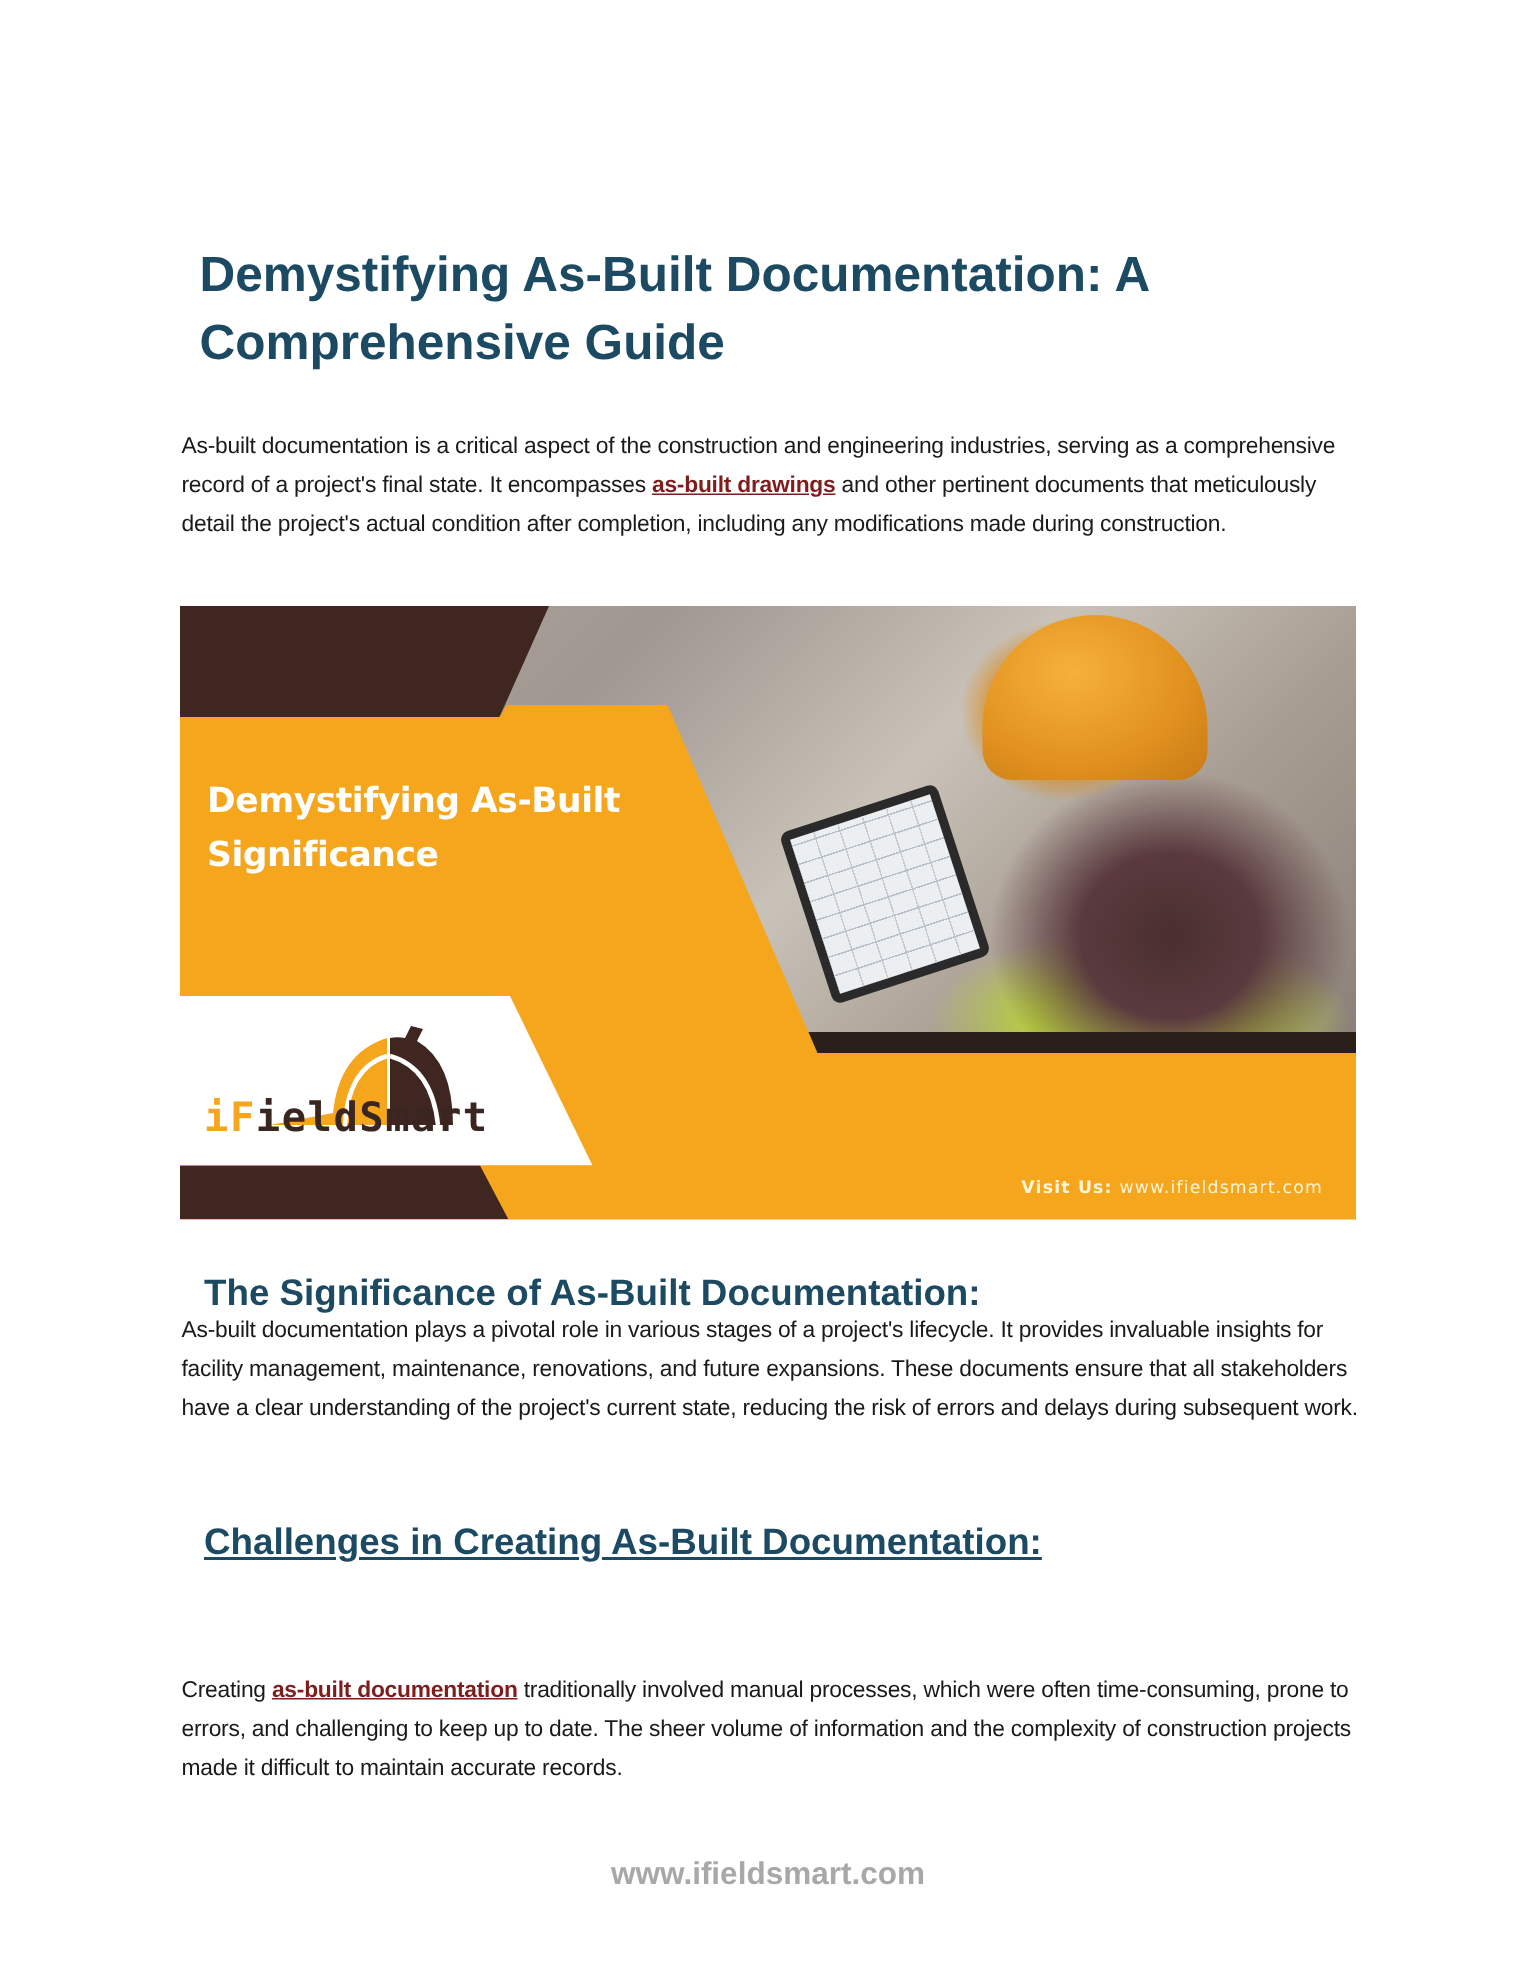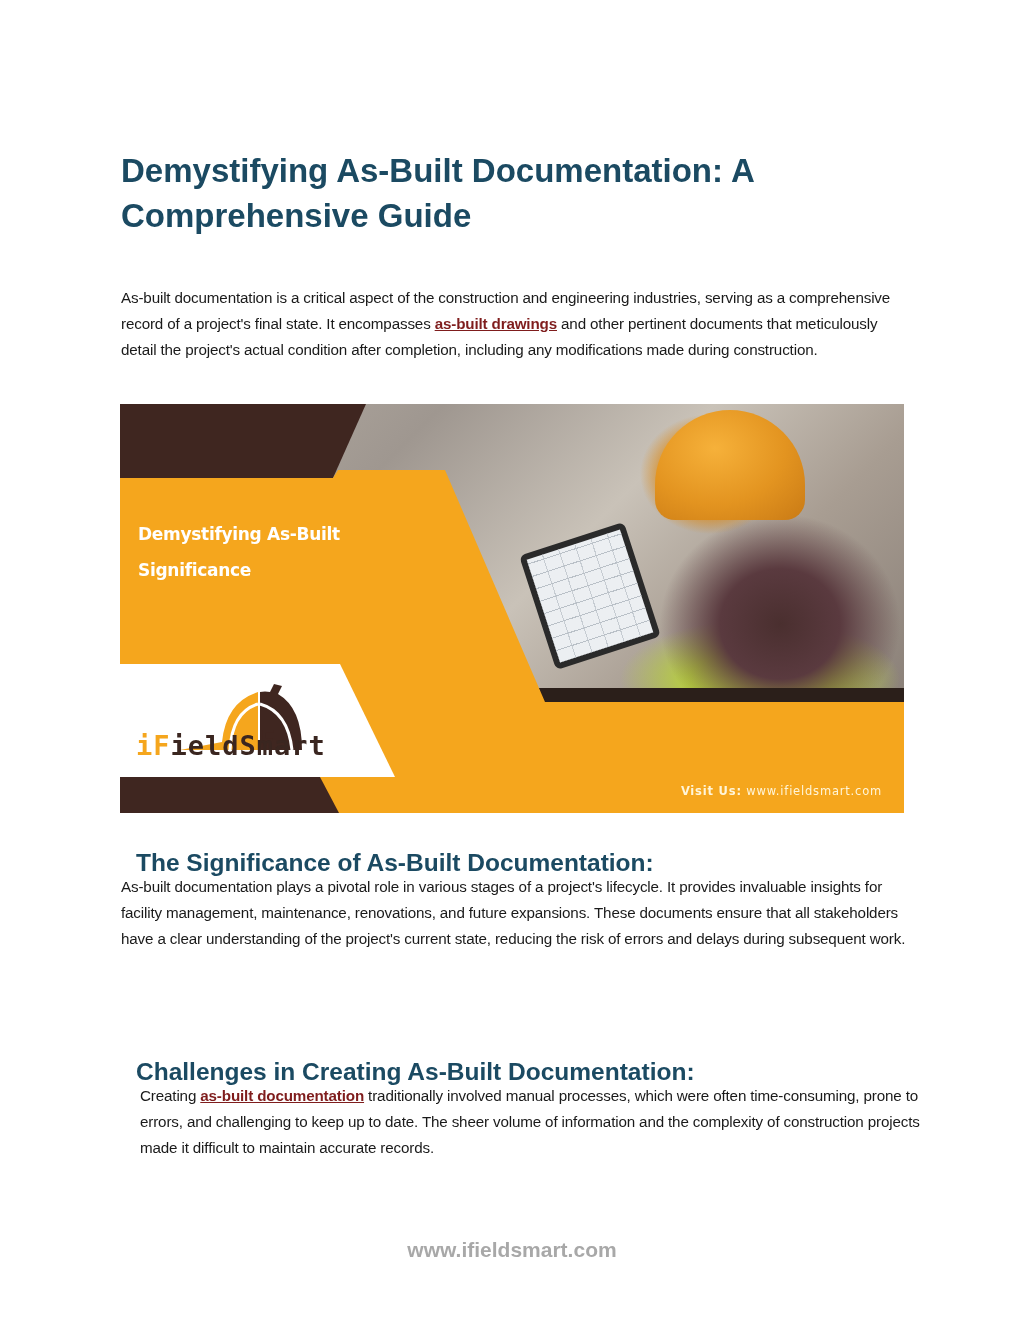--- a/index.html
+++ b/index.html
@@ -2,21 +2,21 @@
 <html><head>
 <meta charset="utf-8">
 <style>
   html, body { margin: 0; padding: 0; background: #ffffff; }
   body { width: 1024px; height: 1325px; position: relative; overflow: hidden; font-family: "Liberation Sans", sans-serif; }
   .page { position: absolute; left: 0; top: 0; width: 1024px; height: 1325px; background: #fff; }
 
   .title {
     position: absolute; left: 121px; top: 148px; width: 720px;
     font-family: "Liberation Sans", sans-serif; font-weight: bold;
-    font-size: 33px; line-height: 45px; color: #1b4a62; margin: 0;
+    font-size: 33px; line-height: 45px; color: #1b4a62; margin: 12px;
   }
   .para {
     position: absolute; left: 121px; width: 790px;
     font-family: "Liberation Sans", sans-serif; font-size: 15.2px; line-height: 26px;
     color: #1a1a1a; margin: 0; letter-spacing: -0.15px;
   }
   .para a { color: #7f1d1d; font-weight: bold; text-decoration: underline; }
   .h2 {
     position: absolute; left: 121px; font-family: "Liberation Sans", sans-serif;
     font-weight: bold; font-size: 24.5px; line-height: 30px; color: #1b4a62; margin: 15px;
@@ -63,21 +63,21 @@
   .banner .white-panel {
     position: absolute; left: 0; top: 0; width: 784px; height: 409px; background: #ffffff;
     clip-path: polygon(0 260px, 220px 260px, 275px 373px, 0 373px);
   }
   .banner .dark-bottom {
     position: absolute; left: 0; top: 0; width: 784px; height: 409px; background: #3f2620;
     clip-path: polygon(0 373px, 200px 373px, 219px 409px, 0 409px);
   }
   .banner .headline {
     position: absolute; left: 18px; top: 112px; color: #ffffff;
-    font-family: "DejaVu Sans", sans-serif; font-weight: bold; font-size: 17px; line-height: 36px; letter-spacing: -0.3px;
+    font-family: "DejaVu Sans", sans-serif; font-weight: bold; font-size: 23px; line-height: 36px; letter-spacing: -0.3px;
   }
   .banner .subline {
     position: absolute; left: 18px; top: 186px; color: #ffffff;
     font-family: "DejaVu Sans", sans-serif; font-size: 23px; line-height: 30px; letter-spacing: -0.2px;
   }
   .banner .logo { position: absolute; left: 40px; top: 268px; width: 160px; height: 95px; }
   .banner .logo-text {
     position: absolute; left: 16px; top: 326px; font-family: "DejaVu Sans Mono", monospace;
     font-size: 27px; letter-spacing: 1px; color: #3a2620; font-weight: bold;
   }
@@ -124,17 +124,17 @@
       <text x="100" y="78" font-family="DejaVu Sans" font-size="26" fill="#3f2620">F</text>
     </svg>
     <div class="logo-text"><span class="accent">iF</span><span>ieldSmart</span></div>
 
     <div class="visit"><b>Visit Us:</b> <span>www.ifieldsmart.com</span></div>
   </div>
 
   <h2 class="h2" style="top:833px;">The Significance of As-Built Documentation:</h2>
   <p class="para" style="top:874px;">As-built documentation plays a pivotal role in various stages of a project's lifecycle. It provides invaluable insights for facility management, maintenance, renovations, and future expansions. These documents ensure that all stakeholders have a clear understanding of the project's current state, reducing the risk of errors and delays during subsequent work.</p>
 
-  <h2 class="h2" style="top:1042px;">Challenges in Creating As-Built Documentation:</h2>
-  <p class="para" style="top:1083px;margin-left:19px;"><span>Creating </span><a href="#">as-built documentation</a><span> traditionally involved manual processes, which were often time-consuming, prone to errors, and challenging to keep up to date. The sheer volume of information and the complexity of construction projects made it difficult to maintain accurate records.</span></p>
+  <h2 class="h2" style="top:999px;text-decoration:underline;">Challenges in Creating As-Built Documentation:</h2>
+  <p class="para" style="top:1114px;"><span>Creating </span><a href="#">as-built documentation</a><span> traditionally involved manual processes, which were often time-consuming, prone to errors, and challenging to keep up to date. The sheer volume of information and the complexity of construction projects made it difficult to maintain accurate records.</span></p>
 
   <div class="footer-url">www.ifieldsmart.com</div>
 </div>
 
 </body></html>

